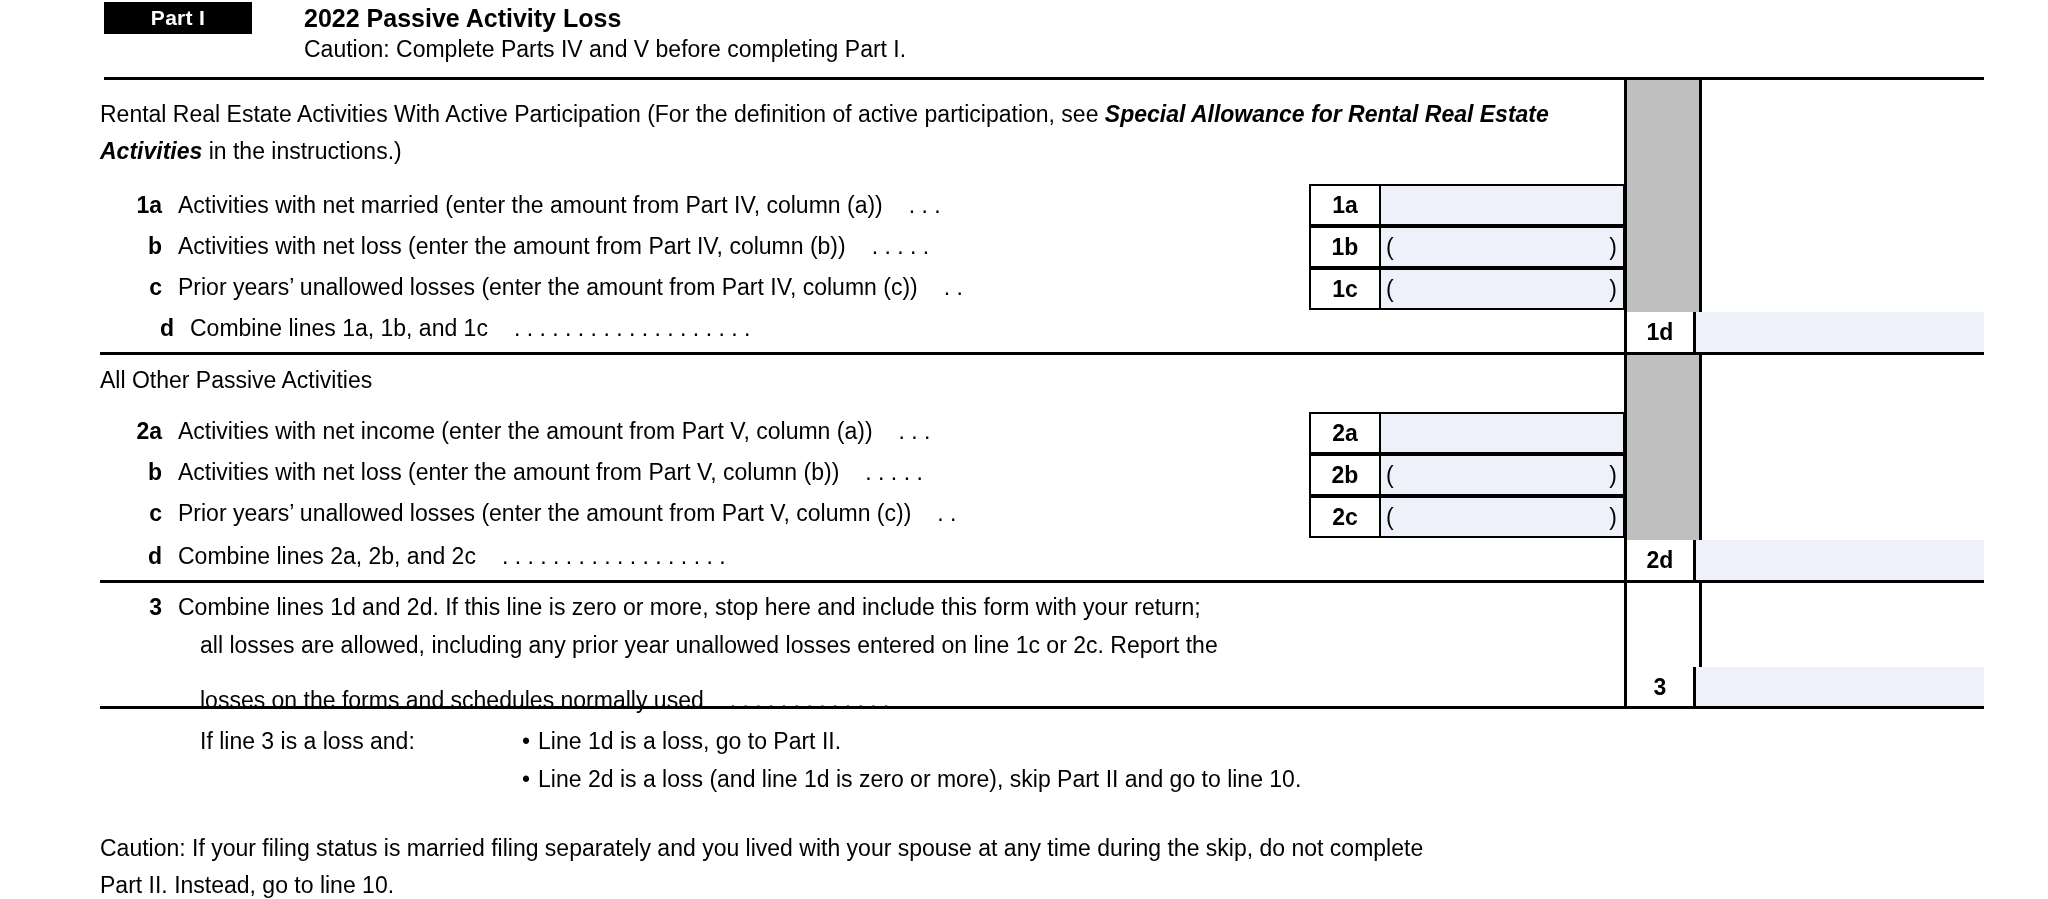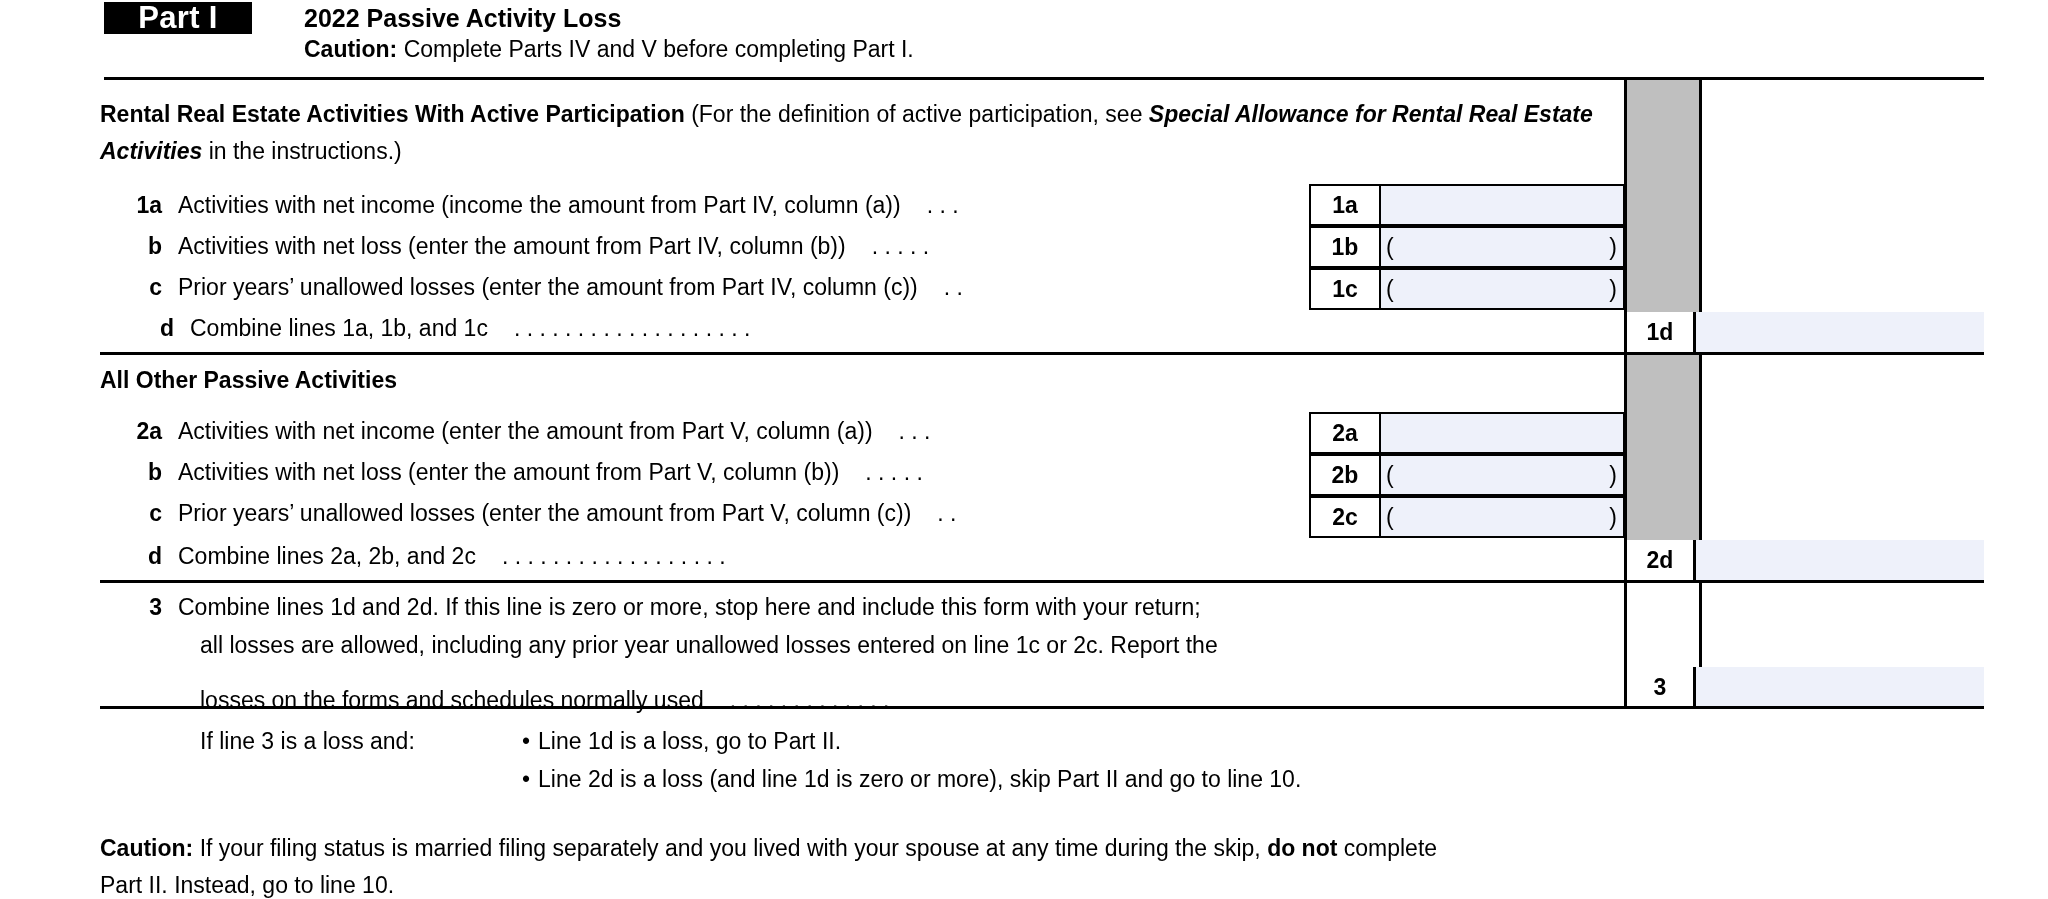--- a/index.html
+++ b/index.html
@@ -11,34 +11,34 @@
     width: 2048px; height: 899px;
     font-family: "Liberation Sans", sans-serif;
     color: #000000;
     position: relative;
     overflow: hidden;
   }
 
   .form { position: relative; width: 2048px; height: 899px; }
 
   
-  .b  { font-weight: bold; }
+  .b  { font-weight: normal; }
   .bi { font-weight: bold; font-style: italic; }
 
   
   .part-header {
     position: absolute;
     left: 104px; top: 2px;
     width: 1880px; height: 62px;
   }
   .part-tab {
     position: absolute; left: 0; top: 0;
     width: 148px; height: 32px;
     background: #000000; color: #ffffff;
-    font-weight: bold; font-size: 31px;
+    font-weight: bold; font-size: 21px;
     display: flex; align-items: center; justify-content: center;
     letter-spacing: 0.3px;
   }
   .part-title {
     position: absolute; left: 200px; top: 0px;
     font-weight: bold; font-size: 25px; line-height: 32px;
     white-space: nowrap;
   }
   .part-caution {
     position: absolute; left: 200px; top: 33px;
@@ -170,21 +170,21 @@
 
   <div class="rule-top"></div>
 
   <div class="sec-head" id="sec1-head">
     <span class="b">Rental Real Estate Activities With Active Participation</span><span> (For the definition of active participation, see </span><span class="bi">Special Allowance for Rental Real Estate Activities</span><span> in the instructions.)</span>
   </div>
 
   <div class="gray-col" style="left:1624px; top:80px; width:78px; height:232px;"></div>
 
   <div class="line" style="left:100px; top:190px;">
-    <span class="num">1a</span><span>Activities with net income (income the amount from Part IV, column (a))</span><span class="leader" style="margin-left:26px;">.   .   .</span>
+    <span class="num">1a</span><span>Activities with net married (enter the amount from Part IV, column (a))</span><span class="leader" style="margin-left:26px;">.   .   .</span>
   </div>
   <div class="inner-box" style="left:1309px; top:184px; width:316px; height:42px;">
     <div class="tag">1a</div>
     <div class="field"></div>
   </div>
 
   <div class="line" style="left:100px; top:231px;">
     <span class="num">b</span><span>Activities with net loss (enter the amount from Part IV, column (b))</span><span class="leader" style="margin-left:26px;">.   .   .   .   .</span>
   </div>
   <div class="inner-box" style="left:1309px; top:226px; width:316px; height:42px;justify-content:center;">

